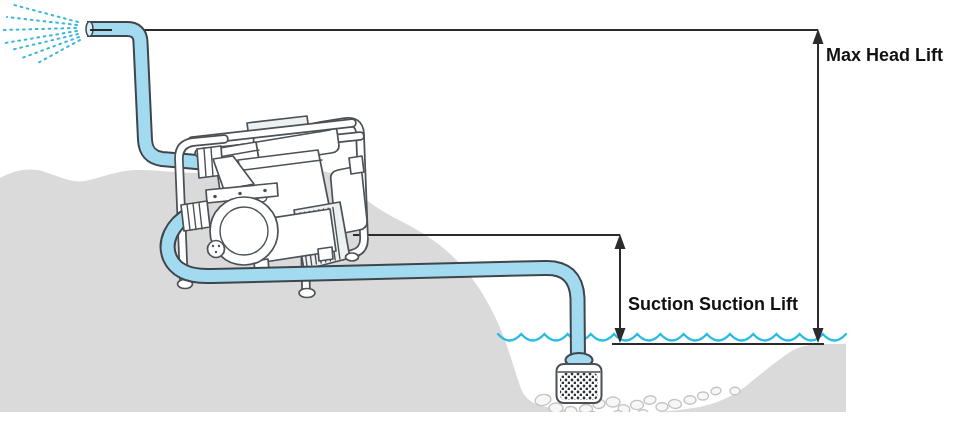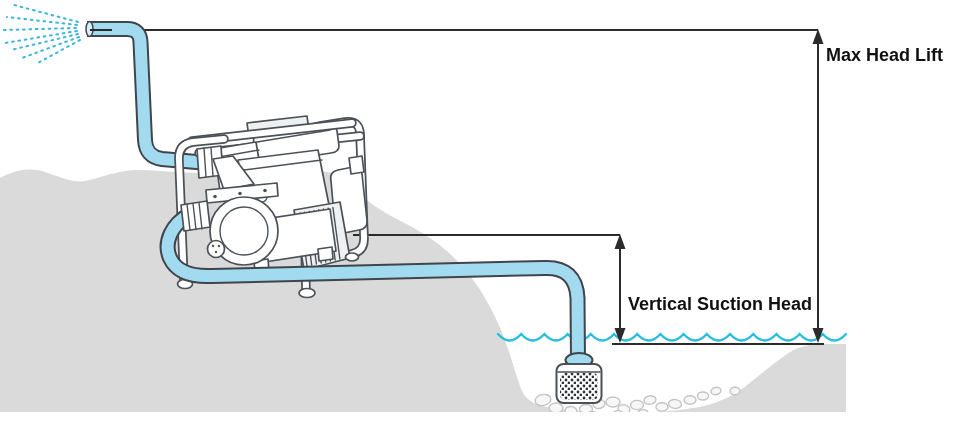--- a/index.html
+++ b/index.html
@@ -183,14 +183,14 @@
       <path d="M77,25 L7,17"></path>
       <path d="M76,28 L3,30"></path>
       <path d="M77,31 L5,43"></path>
       <path d="M78,34 L11,50"></path>
       <path d="M79,37 L22,58"></path>
       <path d="M80,40 L36,64"></path>
     </g>
   </svg>
 
   <div class="dim-label" id="lbl-max">Max Head Lift</div>
-  <div class="dim-label" id="lbl-vsl">Vertical Suction Head</div>
+  <div class="dim-label" id="lbl-vsl">Suction Suction Lift</div>
 </div>
 
 </body></html>

